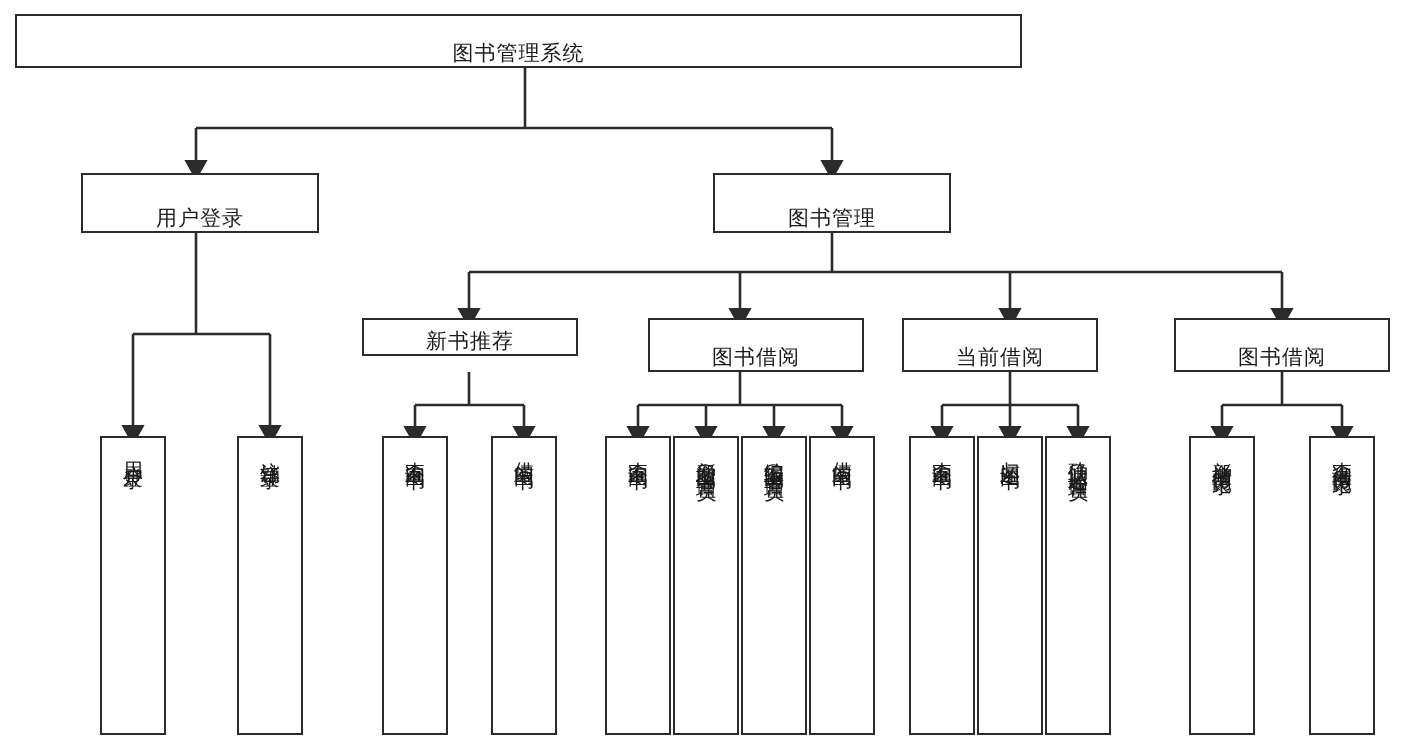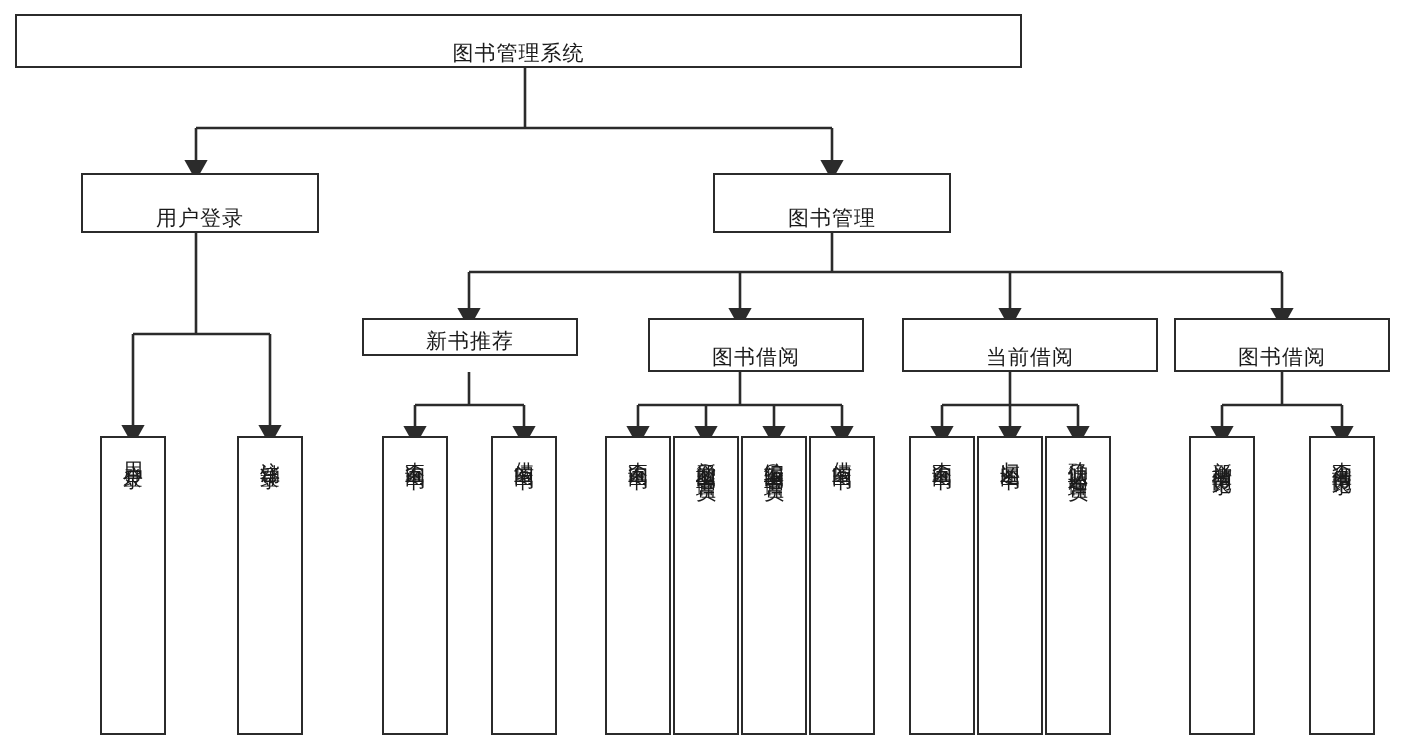--- a/index.html
+++ b/index.html
@@ -132,21 +132,21 @@
   <div class="node" style="left:713px; top:173px; width:238px; height:60px;">
     <span class="node-label">图书管理</span>
   </div>
 
   <div class="node" style="left:362px; top:318px; width:216px; height:38px;">
     <span class="node-label">新书推荐</span>
   </div>
   <div class="node" style="left:648px; top:318px; width:216px; height:54px;">
     <span class="node-label">图书借阅</span>
   </div>
-  <div class="node" style="left:902px; top:318px; width:256px; height:54px;">
+  <div class="node" style="left:902px; top:318px; width:196px; height:54px;">
     <span class="node-label">当前借阅</span>
   </div>
   <div class="node" style="left:1174px; top:318px; width:216px; height:54px;">
     <span class="node-label">图书借阅</span>
   </div>
 
   <div class="node leaf" style="left:100px; top:436px; width:66px; height:299px;">
     <span class="node-label">用户登录</span>
   </div>
   <div class="node leaf" style="left:237px; top:436px; width:66px; height:299px;">

